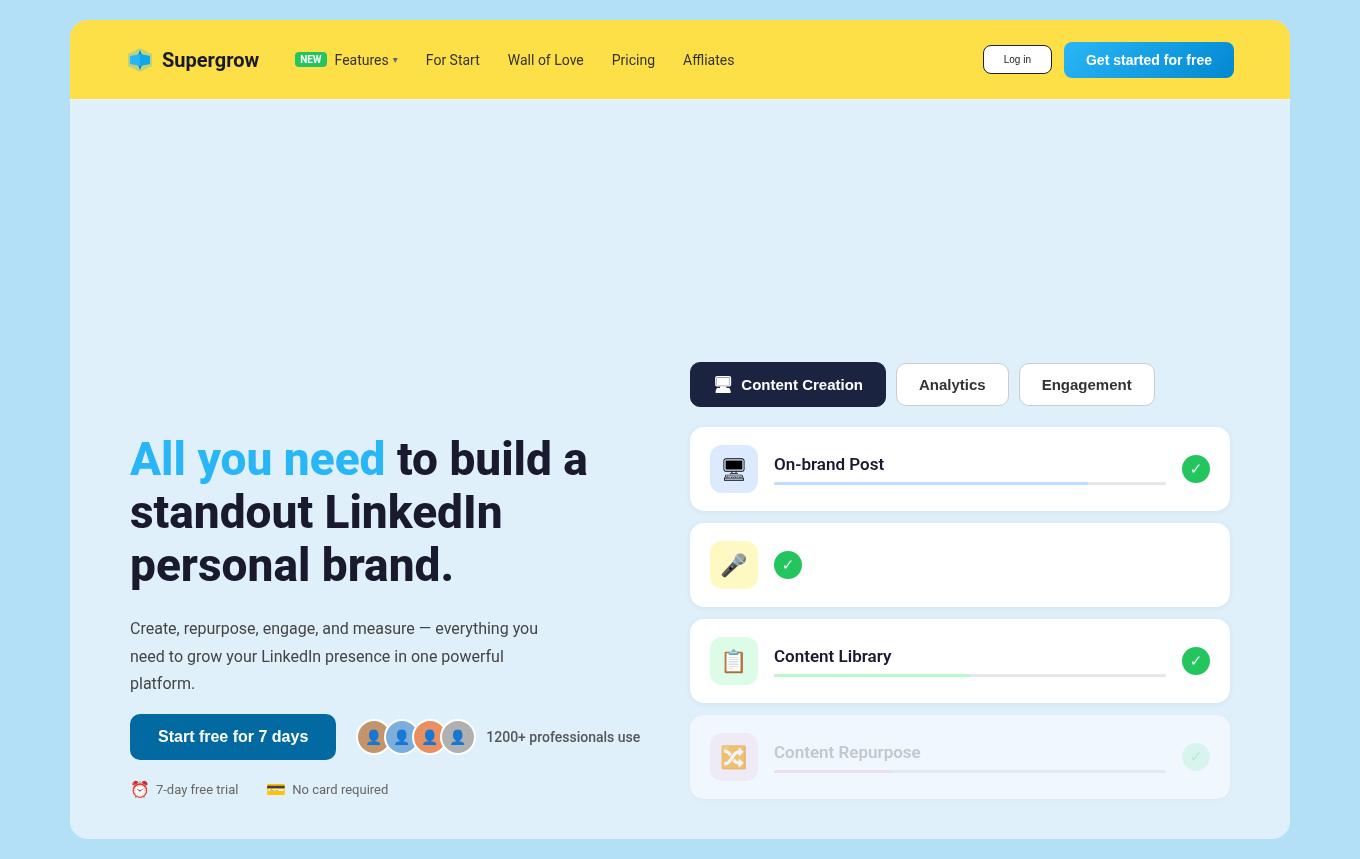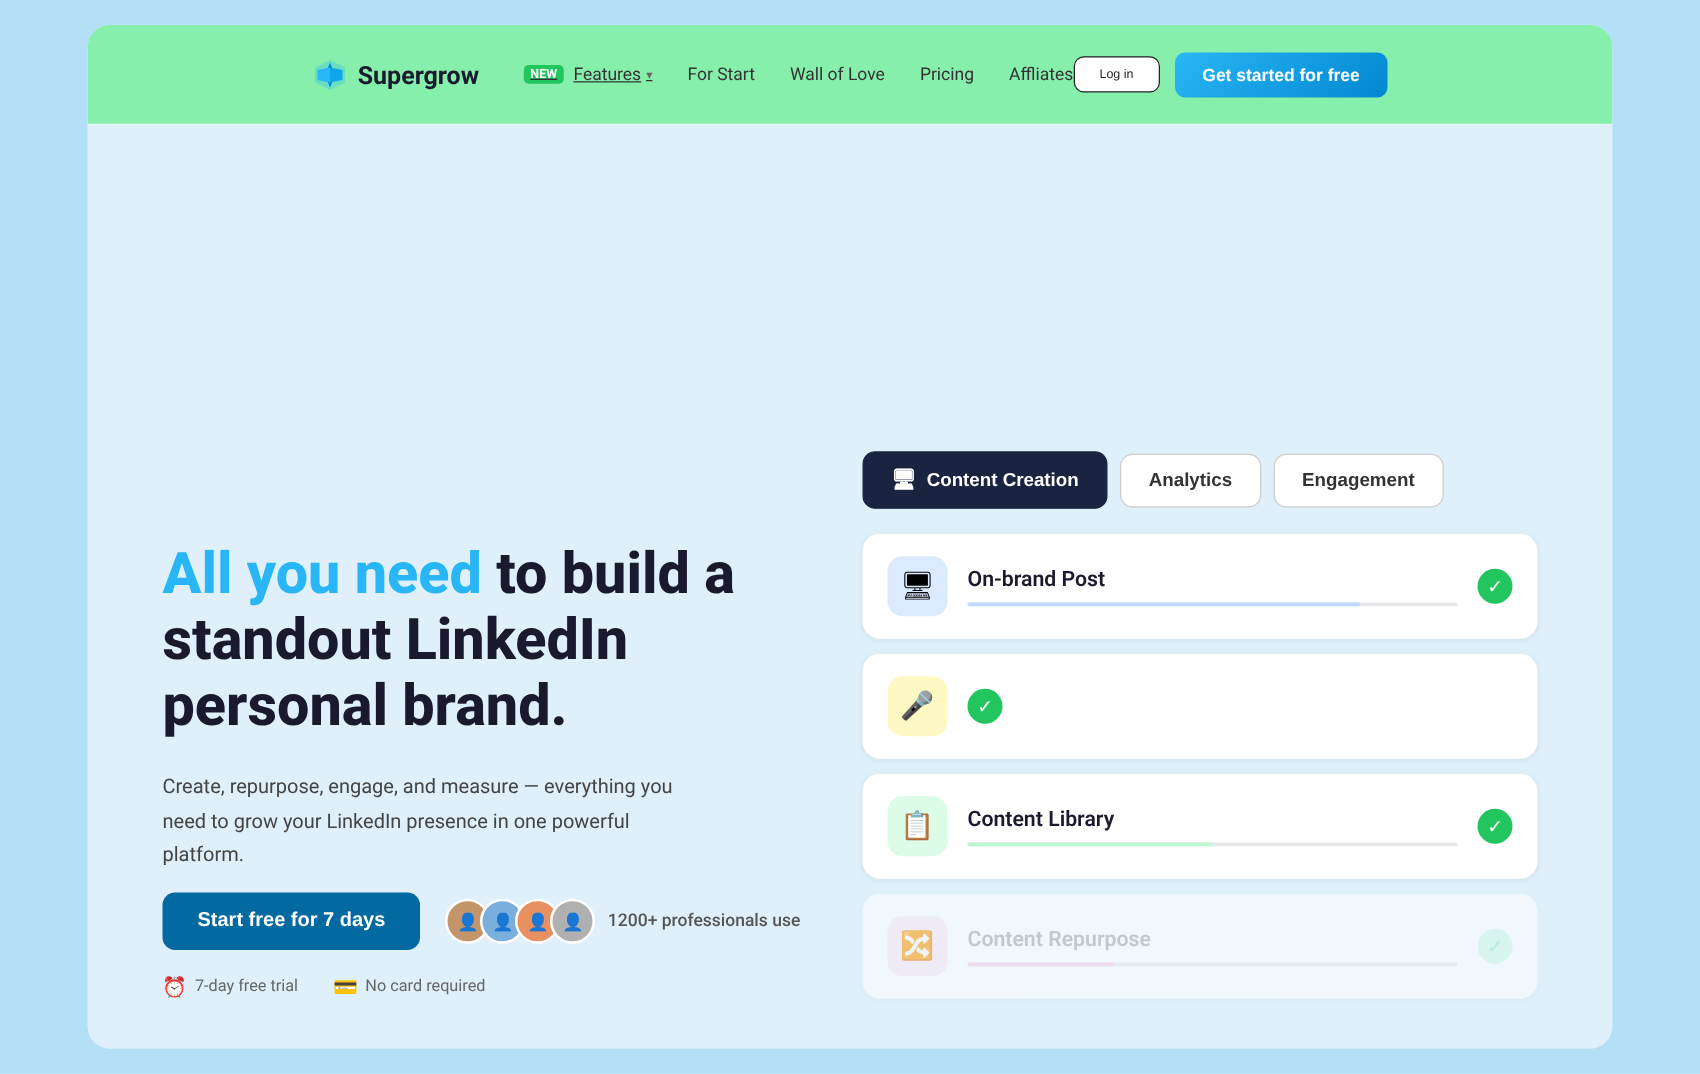--- a/index.html
+++ b/index.html
@@ -15,24 +15,24 @@
       background: #dff0fb;
       width: 1220px;
       margin: 20px auto;
       border-radius: 18px;
       overflow: hidden;
       display: flex;
       flex-direction: column;
     }
     
     nav {
-      background: #86efac;
-      display: flex;
-      align-items: center;
-      justify-content: center;
+      background: #fde047;
+      display: flex;
+      align-items: center;
+      justify-content: space-between;
       padding: 0 56px;
       height: 80px;
       border-bottom: 1px solid #e8f4fb;
     }
     .nav-left {
       display: flex;
       align-items: center;
       gap: 36px;
     }
     .logo {
@@ -56,21 +56,20 @@
     .nav-link {
       font-size: 14px;
       color: #333;
       text-decoration: none;
       cursor: pointer;
     }
     .features-link {
       display: flex;
       align-items: center;
       gap: 4px;
-      text-decoration: underline;
     }
     .new-badge {
       background: #22c55e;
       color: #fff;
       font-size: 10px;
       font-weight: 700;
       padding: 2px 5px;
       border-radius: 4px;
       margin-right: 4px;
     }

